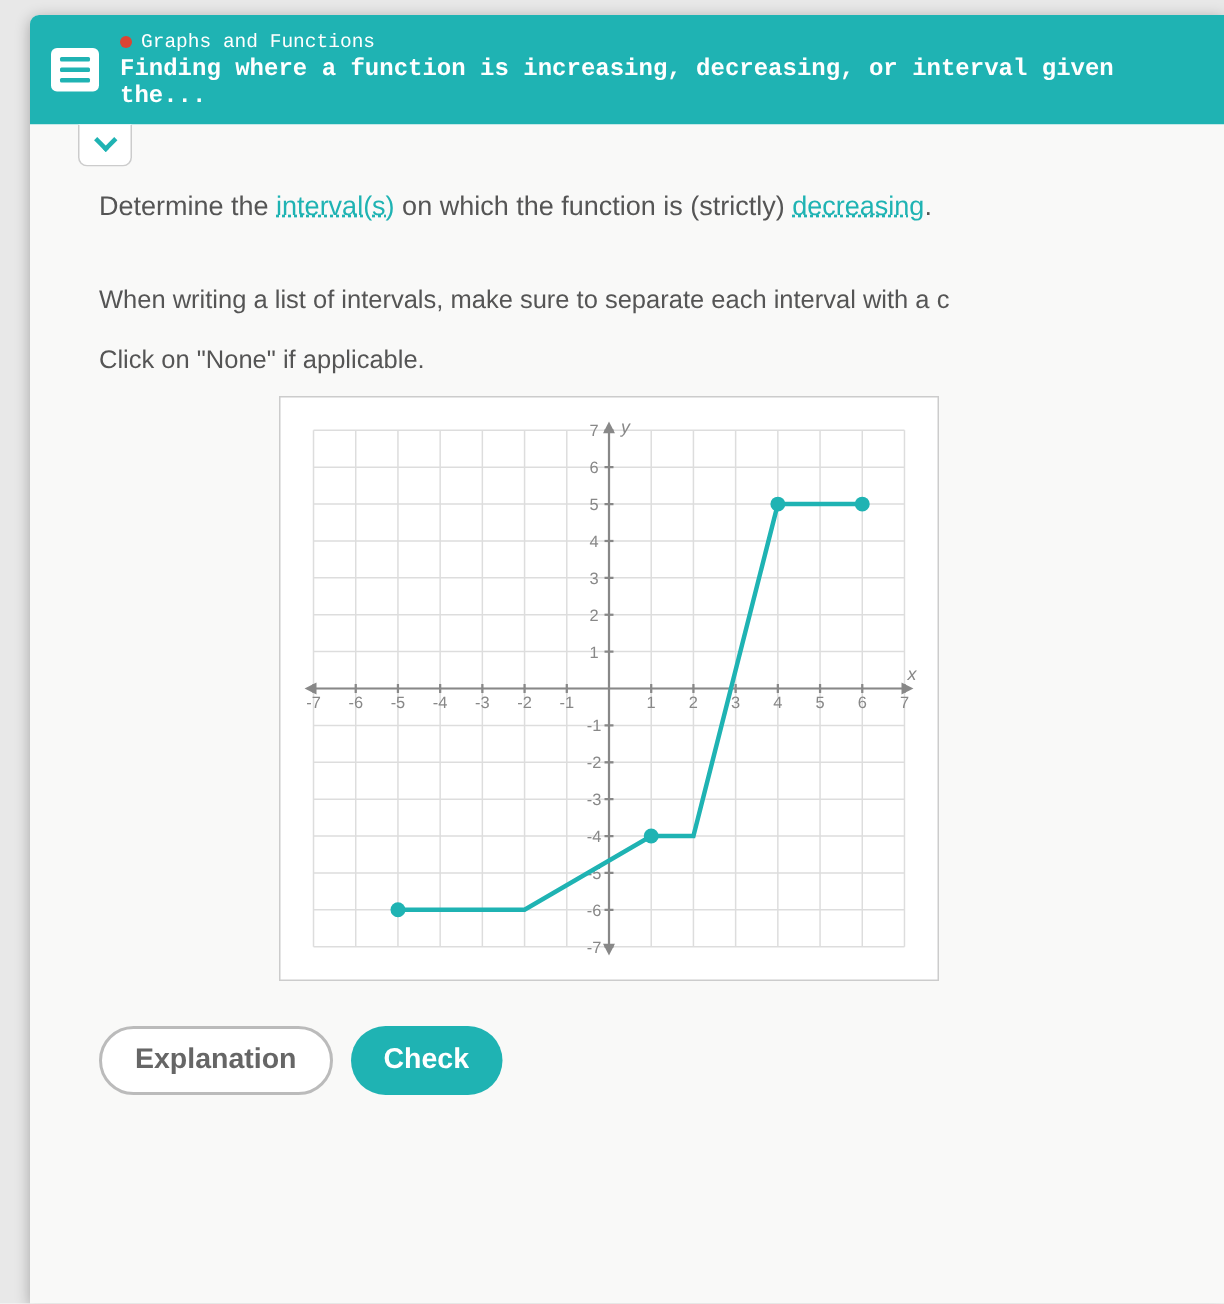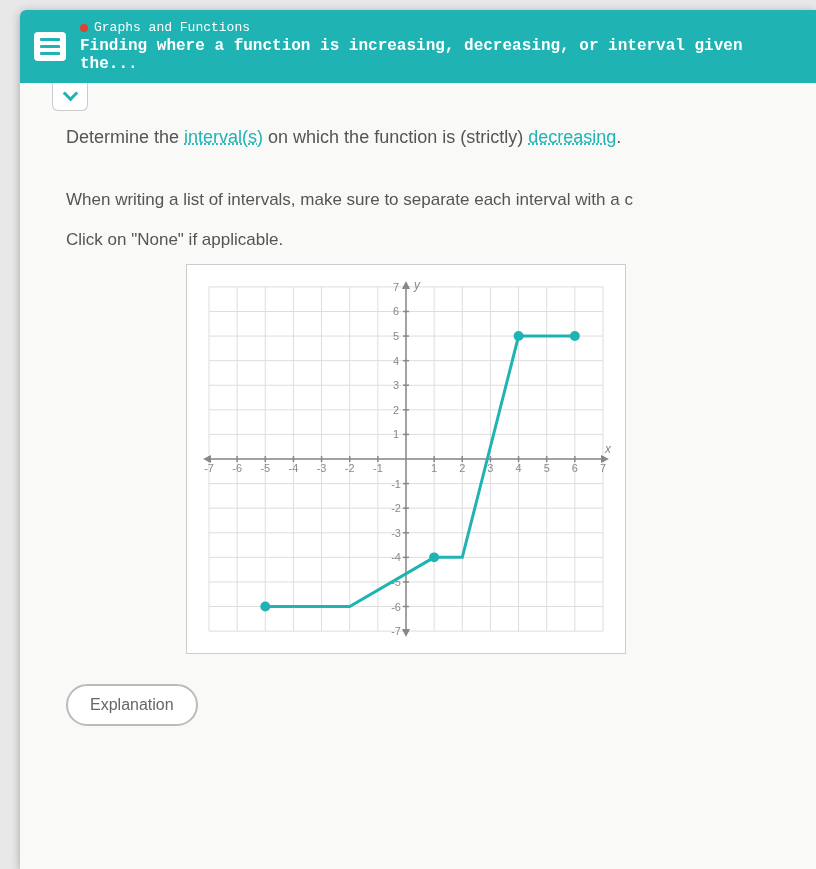--- a/index.html
+++ b/index.html
@@ -112,22 +112,22 @@
     .tick-label { font-size: 11px; fill: #888; text-anchor: middle; }
     .axis-label-y { font-size: 12px; fill: #888; font-style: italic; }
     .axis-label-x { font-size: 12px; fill: #888; font-style: italic; }
     .func-line { stroke: #1fb3b3; stroke-width: 3; fill: none; }
     .func-point { fill: #1fb3b3; }
     .arrow { fill: #888; }
     .buttons { display: flex; gap: 12px; margin-top: 24px; }
     .btn {
       padding: 10px 22px;
       border-radius: 24px;
-      font-size: 16px;
-      font-weight: normal;
+      font-size: 19px;
+      font-weight: bold;
       cursor: pointer;
       border: none;
     }
     .btn-explanation {
       background: #fff;
       color: #666;
       border: 2px solid #bbb;
     }
     .btn-check {
       background: #1fb3b3;
@@ -267,16 +267,17 @@
             <path class="func-line" d="M78.57142857142857 343.2857142857143 L163.42857142857144 343.2857142857143 L248.28571428571428 293.8571428571429 L276.57142857142856 293.8571428571429 L333.1428571428571 71.42857142857144 L389.7142857142857 71.42857142857144 "></path>
             <circle class="func-point" cx="78.57142857142857" cy="343.2857142857143" r="5"></circle>
             <circle class="func-point" cx="248.28571428571428" cy="293.8571428571429" r="5"></circle>
             <circle class="func-point" cx="333.1428571428571" cy="71.42857142857144" r="5"></circle>
             <circle class="func-point" cx="389.7142857142857" cy="71.42857142857144" r="5"></circle>
           </svg>
       </div>
 
       <div class="buttons">
         <button class="btn btn-explanation">Explanation</button>
+        <button class="btn btn-check">Check</button>
       </div>
     </div>
   </div>
 </div>
 
 </body></html>

